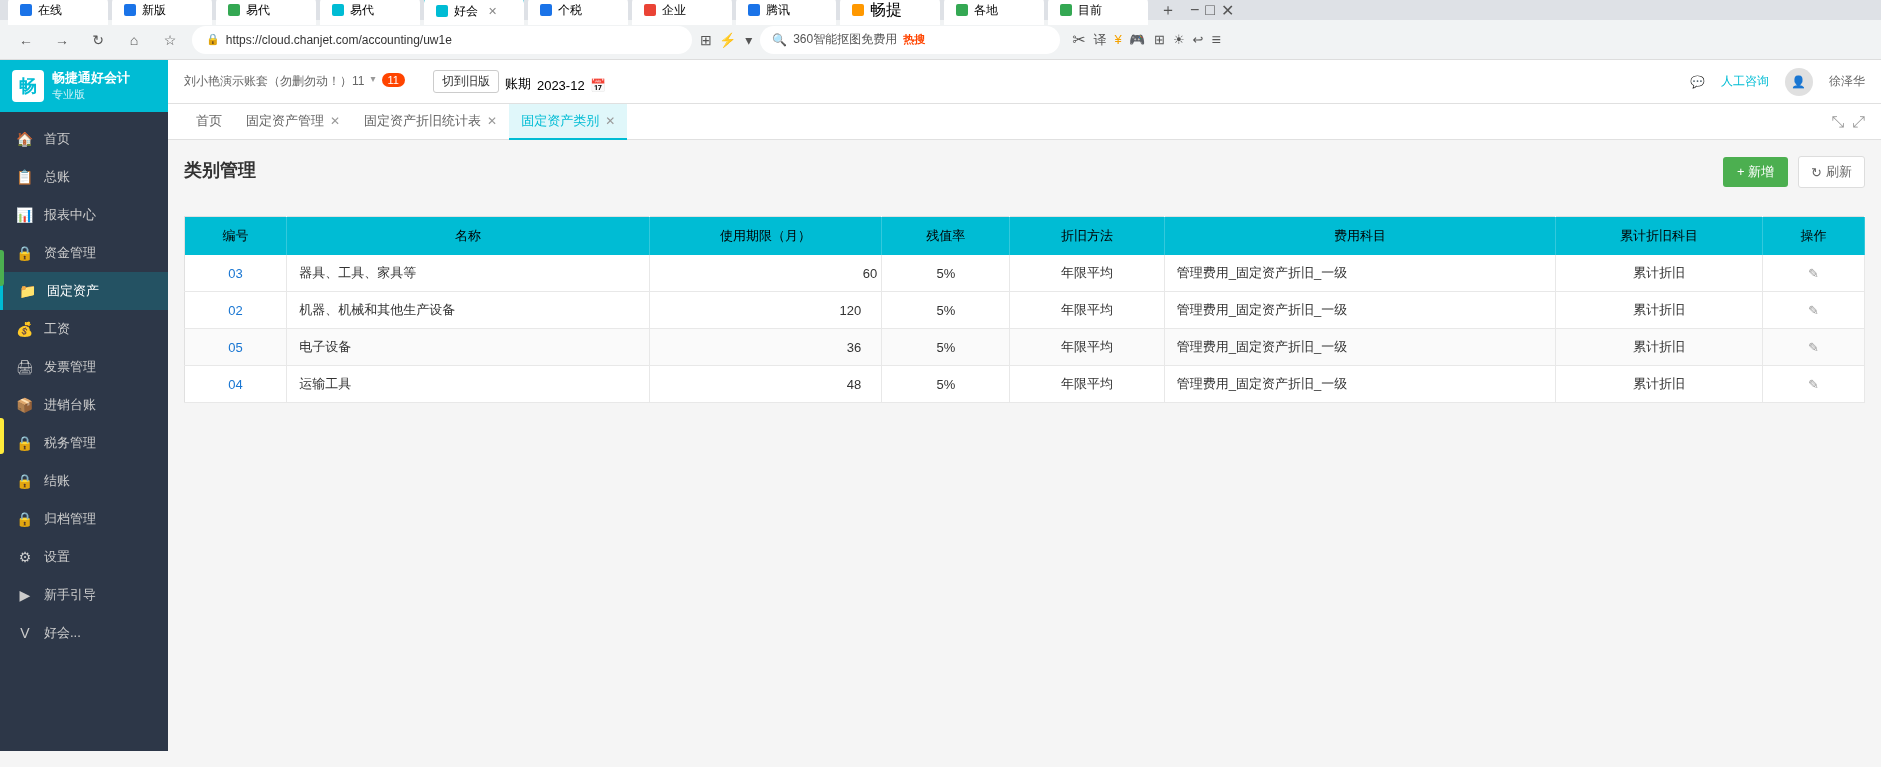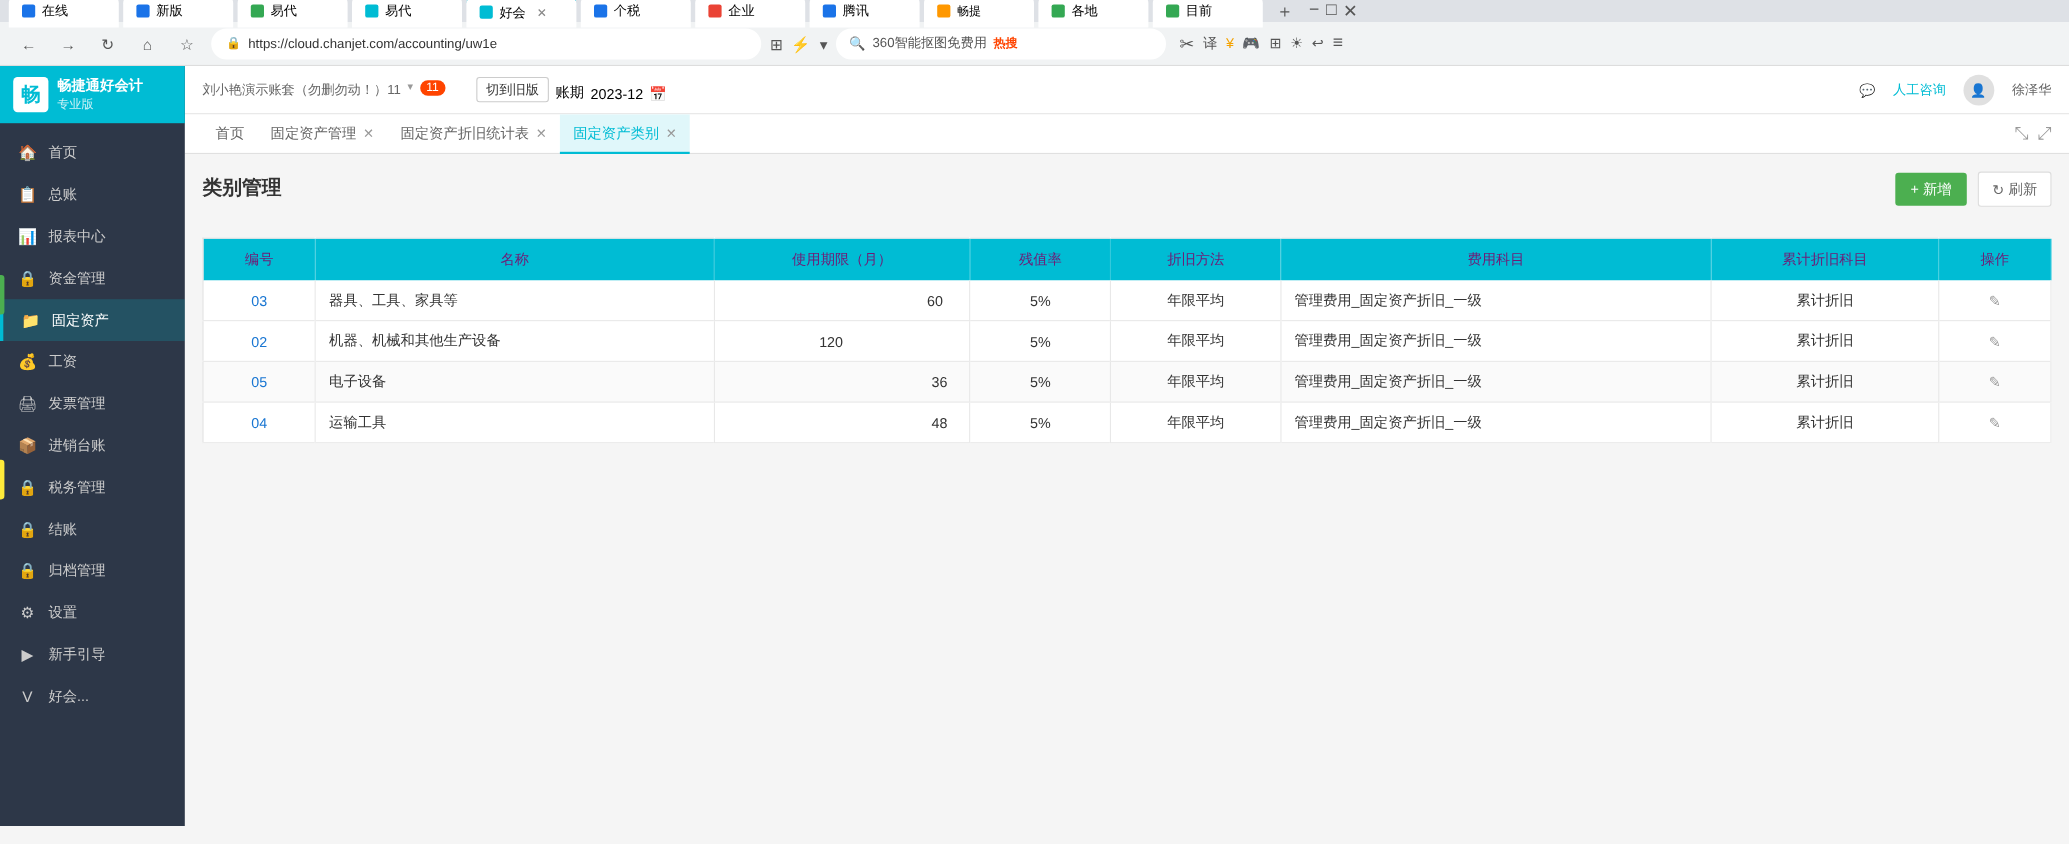--- a/index.html
+++ b/index.html
@@ -52,21 +52,21 @@
     .page-content { flex: 1; padding: 16px; overflow: auto; }
     .page-title { font-size: 18px; font-weight: bold; color: #333; margin-bottom: 16px; }
 
     
     .action-bar { display: flex; justify-content: flex-end; align-items: center; gap: 10px; margin-bottom: 12px; }
     .btn-add { background: #4caf50; color: #fff; border: none; border-radius: 3px; padding: 6px 14px; font-size: 13px; cursor: pointer; display: flex; align-items: center; gap: 4px; }
     .btn-refresh { background: #fff; color: #666; border: 1px solid #ddd; border-radius: 3px; padding: 6px 12px; font-size: 13px; cursor: pointer; display: flex; align-items: center; gap: 4px; }
 
     
     .data-table { width: 100%; border-collapse: collapse; background: #fff; border: 1px solid #e0e0e0; }
-    .data-table thead tr { background: #00bcd4; color: #701a75; font-family: Liberation Mono, monospace; }
+    .data-table thead tr { background: #00bcd4; color: #000000; font-family: Liberation Mono, monospace; }
     .data-table thead th { padding: 10px 12px; text-align: center; font-size: 13px; font-weight: normal; border-right: 1px solid rgba(255,255,255,0.2); }
     .data-table tbody tr { border-bottom: 1px solid #e8e8e8; }
     .data-table tbody td { padding: 9px 12px; font-size: 13px; color: #333; text-align: center; border-right: 1px solid #e8e8e8; }
     .data-table tbody td.code-cell { color: #1976d2; }
     .data-table tbody td.name-cell { text-align: left; }
     .edit-icon { color: #999; cursor: pointer; font-size: 13px; }
 
     
     .arrow-down { font-size: 10px; color: #999; }
   </style>
@@ -102,21 +102,21 @@
   <div class="browser-tab">
     <span style="width:12px;height:12px;background:#ea4335;border-radius:2px;display:inline-block;"></span>
     <span style="font-size:12px;">企业</span>
   </div>
   <div class="browser-tab">
     <span style="width:12px;height:12px;background:#1a73e8;border-radius:2px;display:inline-block;"></span>
     <span style="font-size:12px;">腾讯</span>
   </div>
   <div class="browser-tab">
     <span style="width:12px;height:12px;background:#ff9800;border-radius:2px;display:inline-block;"></span>
-    <span style="font-size:11px;">畅提</span>
+    <span style="font-size:16px;">畅提</span>
   </div>
   <div class="browser-tab">
     <span style="width:12px;height:12px;background:#34a853;border-radius:2px;display:inline-block;"></span>
     <span style="font-size:12px;">各地</span>
   </div>
   <div class="browser-tab">
     <span style="width:12px;height:12px;background:#34a853;border-radius:2px;display:inline-block;"></span>
     <span style="font-size:12px;">目前</span>
   </div>
   <div style="display:flex;align-items:center;gap:6px;margin-left:8px;">
@@ -297,31 +297,31 @@
             <th>折旧方法</th>
             <th>费用科目</th>
             <th>累计折旧科目</th>
             <th>操作</th>
           </tr>
         </thead>
         <tbody id="table-body">
         <tr style="background: rgb(255, 255, 255);">
       <td class="code-cell">03</td>
       <td class="name-cell">器具、工具、家具等</td>
-      <td style="text-align:right;padding-right:24px;">60</td>
+      <td style="text-align:right;padding-right:4px;">60</td>
       <td>5%</td>
       <td>年限平均</td>
       <td style="text-align:left;">管理费用_固定资产折旧_一级</td>
       <td>累计折旧</td>
       <td style="cursor:pointer;"><span class="edit-icon">✎</span></td>
     </tr>
             <tr style="background: rgb(255, 255, 255);">
       <td class="code-cell">02</td>
       <td class="name-cell">机器、机械和其他生产设备</td>
-      <td style="padding-right:32px;">120</td>
+      <td style="text-align:right;padding-right:20px;">120</td>
       <td>5%</td>
       <td>年限平均</td>
       <td style="text-align:left;">管理费用_固定资产折旧_一级</td>
       <td>累计折旧</td>
       <td style="cursor:pointer;"><span class="edit-icon">✎</span></td>
     </tr>
             <tr style="background: rgb(250, 250, 250);">
       <td class="code-cell">05</td>
       <td class="name-cell">电子设备</td>
       <td style="text-align:right;padding-right:20px;">36</td>

